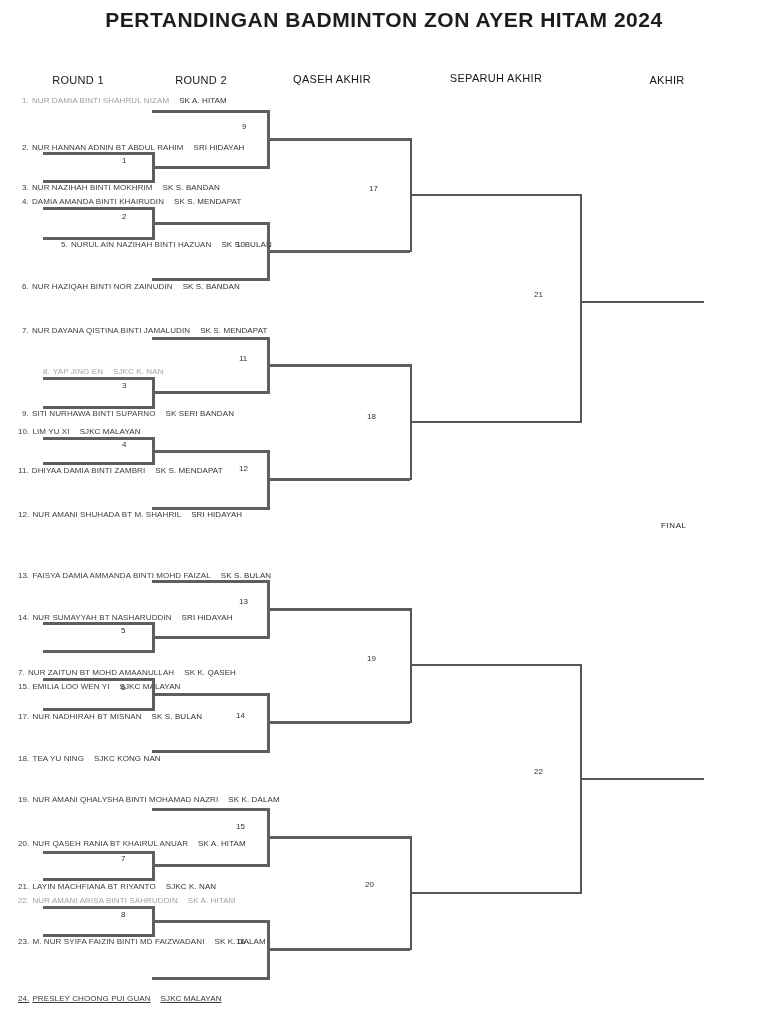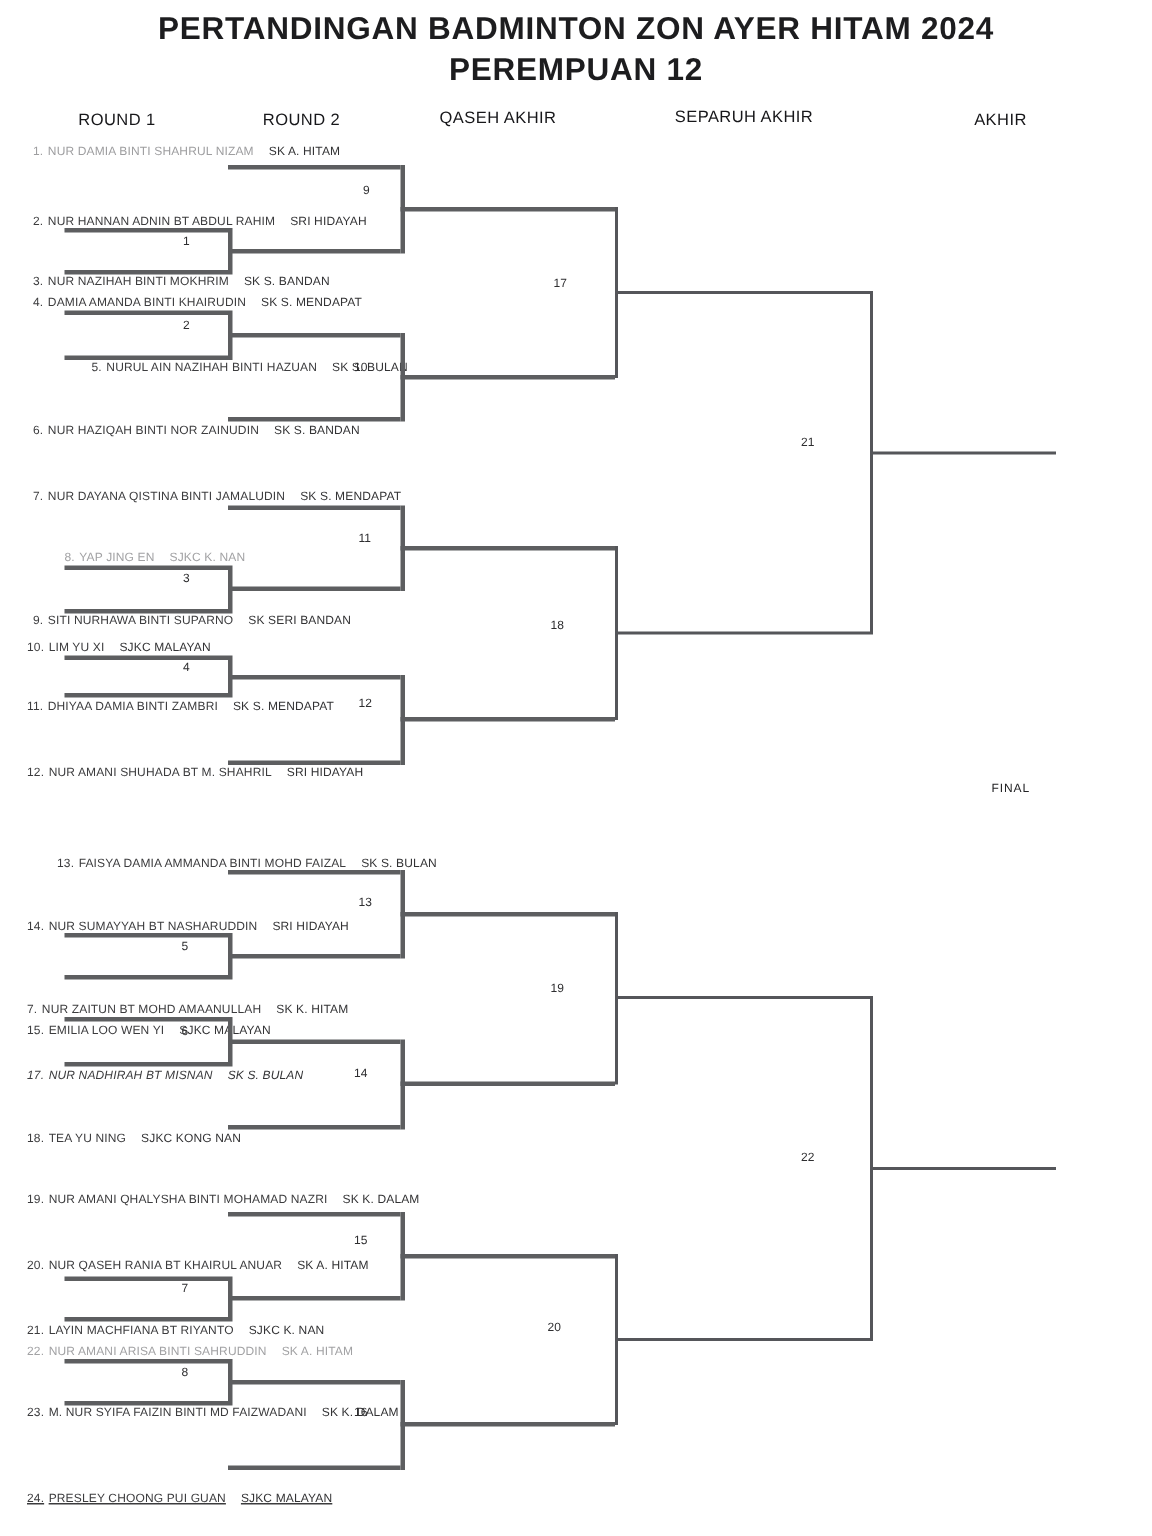--- a/index.html
+++ b/index.html
@@ -20,21 +20,20 @@
   .final-label{position:absolute;font-size:8px;color:#222224;letter-spacing:.6px;}
   .cursor-mark{position:absolute;width:0;height:0;border-left:9px solid #70757c;
                border-top:4px solid transparent;border-bottom:7px solid transparent;
                transform:rotate(-35deg);opacity:.85;}
 </style>
 </head>
 <body>
 
 <div id="page">
   <div class="title" style="top:8px">PERTANDINGAN BADMINTON ZON AYER HITAM 2024</div>
-  <div class="title" style="top:35px">PEREMPUAN 12</div>
 
   <div class="col-header" style="left:78px;top:74px">ROUND 1</div>
   <div class="col-header" style="left:201px;top:74px">ROUND 2</div>
   <div class="col-header" style="left:332px;top:73px">QASEH AKHIR</div>
   <div class="col-header" style="left:496px;top:72px">SEPARUH AKHIR</div>
   <div class="col-header" style="left:667px;top:74px">AKHIR</div>
 
   <div id="bracket">
       <div class="player-row muted-name" style="left: 22px; top: 96px;"><span class="num">1.</span><span class="name">NUR DAMIA BINTI SHAHRUL NIZAM</span><span class="school">SK A. HITAM</span></div>
       <div class="hline " style="left: 152px; top: 110px; width: 115px; height: 3px;"></div>
@@ -53,29 +52,29 @@
       <div class="player-row muted-all" style="left: 22px; top: 367px; margin-left: 21px;"><span class="num">8.</span><span class="name">YAP JING EN</span><span class="school">SJKC K. NAN</span></div>
       <div class="hline " style="left: 43px; top: 377px; width: 109px; height: 3px;"></div>
       <div class="player-row" style="left: 22px; top: 409px;"><span class="num">9.</span><span class="name">SITI NURHAWA BINTI SUPARNO</span><span class="school">SK SERI BANDAN</span></div>
       <div class="hline " style="left: 43px; top: 406px; width: 109px; height: 3px;"></div>
       <div class="player-row" style="left: 18px; top: 427px;"><span class="num">10.</span><span class="name">LIM YU XI</span><span class="school">SJKC MALAYAN</span></div>
       <div class="hline " style="left: 43px; top: 437px; width: 109px; height: 3px;"></div>
       <div class="player-row" style="left: 18px; top: 466px;"><span class="num">11.</span><span class="name">DHIYAA DAMIA BINTI ZAMBRI</span><span class="school">SK S. MENDAPAT</span></div>
       <div class="hline " style="left: 43px; top: 462px; width: 109px; height: 3px;"></div>
       <div class="player-row" style="left: 18px; top: 510px;"><span class="num">12.</span><span class="name">NUR AMANI SHUHADA BT M. SHAHRIL</span><span class="school">SRI HIDAYAH</span></div>
       <div class="hline " style="left: 152px; top: 507px; width: 115px; height: 3px;"></div>
-      <div class="player-row" style="left: 18px; top: 571px; margin-left: 20px;"><span class="num">13.</span><span class="name">FAISYA DAMIA AMMANDA BINTI MOHD FAIZAL</span><span class="school">SK S. BULAN</span></div>
+      <div class="player-row" style="left: 18px; top: 571px;"><span class="num">13.</span><span class="name">FAISYA DAMIA AMMANDA BINTI MOHD FAIZAL</span><span class="school">SK S. BULAN</span></div>
       <div class="hline " style="left: 152px; top: 580px; width: 115px; height: 3px;"></div>
       <div class="player-row" style="left: 18px; top: 613px;"><span class="num">14.</span><span class="name">NUR SUMAYYAH BT NASHARUDDIN</span><span class="school">SRI HIDAYAH</span></div>
       <div class="hline " style="left: 43px; top: 622px; width: 109px; height: 3px;"></div>
       <div class="player-row" style="left: 18px; top: 654px; margin-top: 28px;"><span class="num">15.</span><span class="name">EMILIA LOO WEN YI</span><span class="school">SJKC MALAYAN</span></div>
       <div class="hline " style="left: 43px; top: 650px; width: 109px; height: 3px;"></div>
-      <div class="player-row" style="left: 18px; top: 668px;"><span class="num">7.</span><span class="name">NUR ZAITUN BT MOHD AMAANULLAH</span><span class="school">SK K. HITAM</span></div>
+      <div class="player-row" style="left: 18px; top: 668px;"><span class="num">7.</span><span class="name">NUR ZAITUN BT MOHD AMAANULLAH</span><span class="school">SK K. QASEH</span></div>
       <div class="hline " style="left: 43px; top: 678px; width: 109px; height: 3px;"></div>
-      <div class="player-row" style="left: 18px; top: 712px; font-style: italic;"><span class="num">17.</span><span class="name">NUR NADHIRAH BT MISNAN</span><span class="school">SK S. BULAN</span></div>
+      <div class="player-row" style="left: 18px; top: 712px;"><span class="num">17.</span><span class="name">NUR NADHIRAH BT MISNAN</span><span class="school">SK S. BULAN</span></div>
       <div class="hline " style="left: 43px; top: 708px; width: 109px; height: 3px;"></div>
       <div class="player-row" style="left: 18px; top: 754px;"><span class="num">18.</span><span class="name">TEA YU NING</span><span class="school">SJKC KONG NAN</span></div>
       <div class="hline " style="left: 152px; top: 750px; width: 115px; height: 3px;"></div>
       <div class="player-row" style="left: 18px; top: 795px;"><span class="num">19.</span><span class="name">NUR AMANI QHALYSHA BINTI MOHAMAD NAZRI</span><span class="school">SK K. DALAM</span></div>
       <div class="hline " style="left: 152px; top: 808px; width: 115px; height: 3px;"></div>
       <div class="player-row" style="left: 18px; top: 839px;"><span class="num">20.</span><span class="name">NUR QASEH RANIA BT KHAIRUL ANUAR</span><span class="school">SK A. HITAM</span></div>
       <div class="hline " style="left: 43px; top: 851px; width: 109px; height: 3px;"></div>
       <div class="player-row" style="left: 18px; top: 882px;"><span class="num">21.</span><span class="name">LAYIN MACHFIANA BT RIYANTO</span><span class="school">SJKC K. NAN</span></div>
       <div class="hline " style="left: 43px; top: 878px; width: 109px; height: 3px;"></div>
       <div class="player-row muted-all" style="left: 18px; top: 896px;"><span class="num">22.</span><span class="name">NUR AMANI ARISA BINTI SAHRUDDIN</span><span class="school">SK A. HITAM</span></div>

